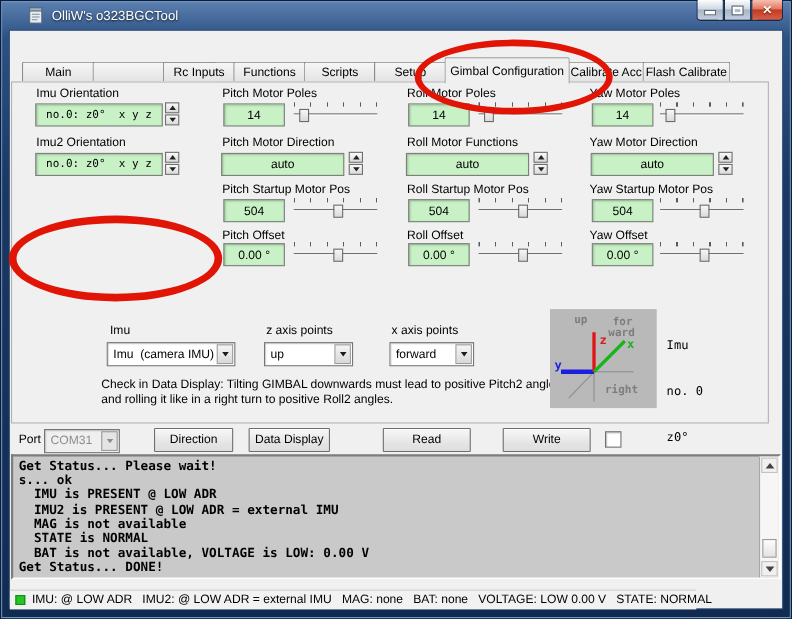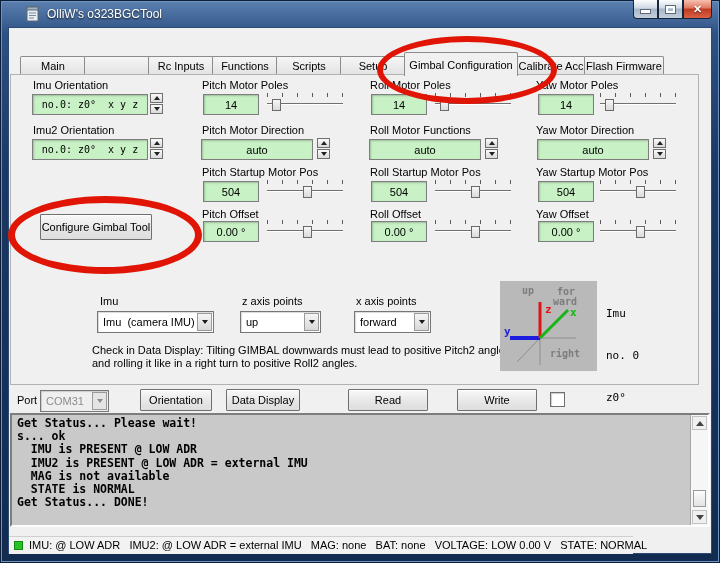--- a/index.html
+++ b/index.html
@@ -110,21 +110,21 @@
 
 
   <div class="tab" style="left:20px;width:64px;">Main</div>
   <div class="tab" style="left:84px;width:64px;padding-left:47px;">Pan</div>
   <div class="tab" style="left:148px;width:64px;">Rc Inputs</div>
   <div class="tab" style="left:212px;width:64px;">Functions</div>
   <div class="tab" style="left:276px;width:64px;">Scripts</div>
   <div class="tab" style="left:340px;width:64px;">Setup</div>
   <div class="tab selected" style="left:404px;width:112px;">Gimbal Configuration</div>
   <div class="tab" style="left:516px;width:68px;">Calibrate Acc</div>
-  <div class="tab" style="left:584px;width:78px;">Flash Firmware</div>
+  <div class="tab" style="left:584px;width:78px;">Flash Calibrate</div>
 
   <div class="pane"></div>
 
   <div class="lbl" style="left:33px;top:79px;">Imu Orientation</div>
   <div class="field mono" style="left:32px;top:94px;width:114px;">no.0: z0°  x y z</div>
   <div class="spinner" style="left:150px;top:93px;">
     <div class="spin-b">
         <div class="tri-u"></div>
       </div>
     <div class="spin-b">
@@ -134,21 +134,20 @@
   <div class="lbl" style="left:33px;top:124px;">Imu2 Orientation</div>
   <div class="field mono" style="left:32px;top:139px;width:114px;">no.0: z0°  x y z</div>
   <div class="spinner" style="left:150px;top:138px;">
     <div class="spin-b">
         <div class="tri-u"></div>
       </div>
     <div class="spin-b">
         <div class="tri-d"></div>
       </div>
   </div>
-  <div class="btn" style="left:40px;top:214px;width:112px;height:26px;">Configure Gimbal Tool</div>
 
   <div class="lbl" style="left:202px;top:79px;">Pitch Motor Poles</div>
   <div class="field" style="left:203px;top:94px;width:54px;">14</div>
   <div class="slider" style="left:267px;top:93px;">
     <div class="ticks"></div>
       <div class="track"></div>
     <div class="thumb" style="left:5px;"></div>
   </div>
   <div class="lbl" style="left:202px;top:124px;">Pitch Motor Direction</div>
   <div class="field" style="left:201px;top:139px;width:110px;">auto</div>
@@ -280,34 +279,35 @@
     <div>z0°</div>
     <div> x y z</div>
     <div>(0)</div>
   </div>
 
   <div class="lbl" style="left:17px;top:394px;">Port</div>
   <div class="combo disabled" style="left:40px;top:390px;width:62px;">
     <span>COM31</span>
     <div class="arrow-btn"><div class="arrow-down"></div></div>
   </div>
-  <div class="btn" style="left:140px;top:389px;width:72px;height:22px;">Orientation</div>
+  <div class="btn" style="left:140px;top:389px;width:72px;height:22px;">Direction</div>
   <div class="btn" style="left:226px;top:389px;width:74px;height:22px;">Data Display</div>
   <div class="btn" style="left:348px;top:389px;width:80px;height:22px;">Read</div>
   <div class="btn" style="left:457px;top:389px;width:80px;height:22px;">Write</div>
   <div class="checkbox" style="left:550px;top:392px;"></div>
 
   <div class="terminal">
     <div style="padding-top:2px;">
       <div class="t-line">Get Status... Please wait!</div>
       <div class="t-line">s... ok</div>
       <div class="t-line">  IMU is PRESENT @ LOW ADR</div>
       <div class="t-line">  IMU2 is PRESENT @ LOW ADR = external IMU</div>
       <div class="t-line">  MAG is not available</div>
       <div class="t-line">  STATE is NORMAL</div>
+      <div class="t-line">  BAT is not available, VOLTAGE is LOW: 0.00 V</div>
       <div class="t-line">Get Status... DONE!</div>
     </div>
     <div class="t-scroll">
       <div class="sc-btn sc-up">
           <div class="sc-tri-u"></div>
         </div>
       <div class="sc-thumb"></div>
       <div class="sc-btn sc-down">
           <div class="sc-tri-d"></div>
         </div>

